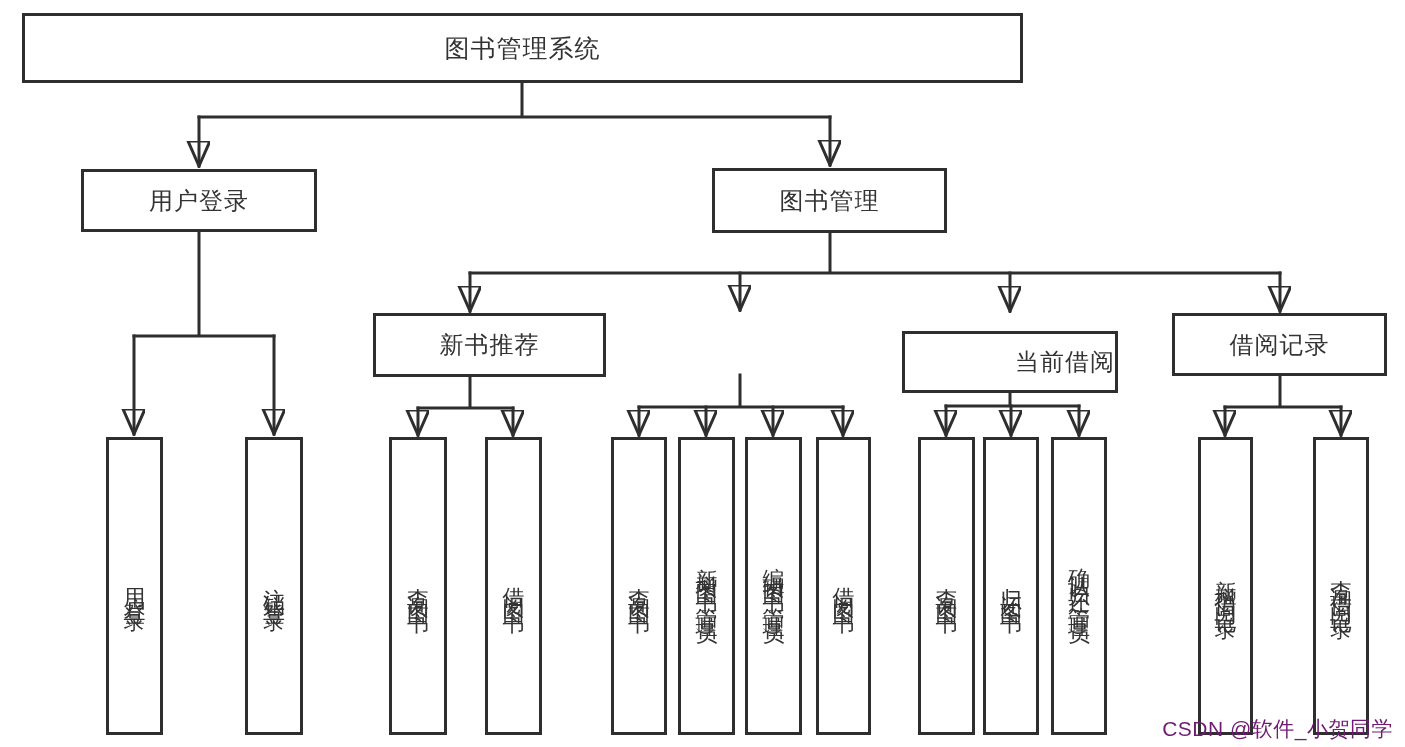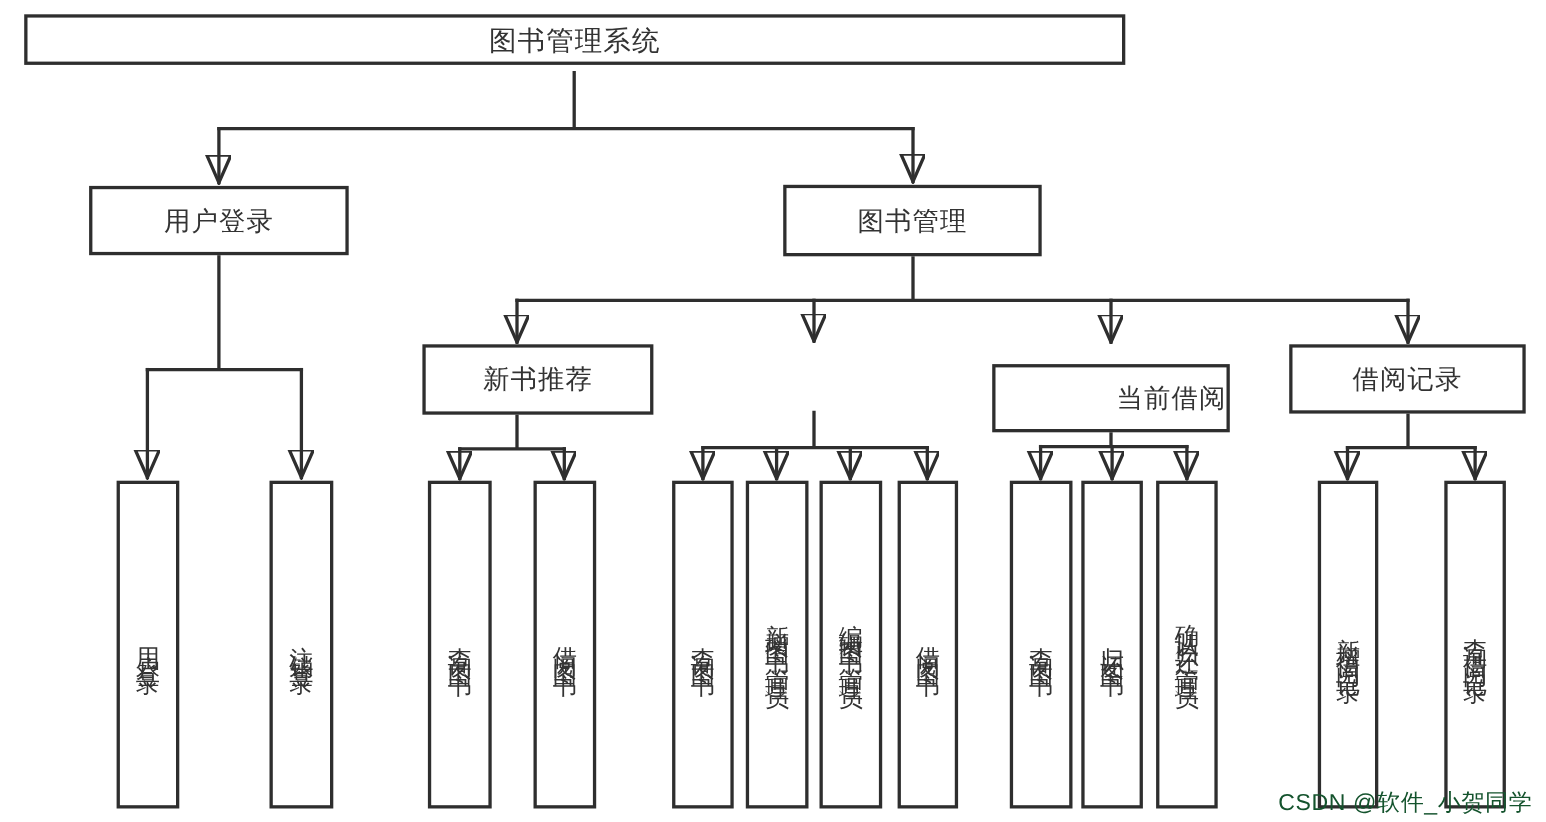--- a/index.html
+++ b/index.html
@@ -31,21 +31,21 @@
     font-size:22px;
     letter-spacing:8px;
     line-height:1;
     white-space:nowrap;
   }
   .watermark{
     position:absolute;
     right:12px;bottom:4px;
     z-index:5;
     font-size:21px;
-    color:#14532d;
+    color:#701a75;
     letter-spacing:0.5px;
     white-space:nowrap;
   }
 </style>
 </head>
 <body>
 
 <div id="canvas">
 
   <svg id="wires" width="1405" height="747" viewBox="0 0 1405 747">
@@ -96,32 +96,32 @@
       <line x1="1079" y1="406" x2="1079" y2="435" marker-end="url(#arrow)"></line>
     </g>
 
     <g>
       <path d="M1280,375 V407 M1225,407 H1341"></path>
       <line x1="1225" y1="407" x2="1225" y2="435" marker-end="url(#arrow)"></line>
       <line x1="1341" y1="407" x2="1341" y2="435" marker-end="url(#arrow)"></line>
     </g>
   </svg>
 
-  <div class="node root" style="left:22px;top:13px;width:1001px;height:46px;">
+  <div class="node root" style="left:22px;top:13px;width:1001px;height:70px;">
     <span class="h-label">图书管理系统</span>
   </div>
 
   <div class="node" style="left:81px;top:169px;width:236px;height:63px;">
     <span class="h-label">用户登录</span>
   </div>
   <div class="node" style="left:712px;top:168px;width:235px;height:65px;text-align:center;">
     <span class="h-label">图书管理</span>
   </div>
 
-  <div class="node" style="left:384px;top:313px;width:210px;height:64px;font-family:Liberation Mono, monospace;">
+  <div class="node" style="left:373px;top:313px;width:233px;height:64px;font-family:Liberation Mono, monospace;">
     <span class="h-label">新书推荐</span>
   </div>
   <div class="node" style="left:902px;top:331px;width:216px;height:62px;justify-content:flex-end;">
     <span class="h-label">当前借阅</span>
   </div>
   <div class="node" style="left:1172px;top:313px;width:215px;height:63px;">
     <span class="h-label">借阅记录</span>
   </div>
 
   <div class="node leaf" style="left:106px;width:57px;">

